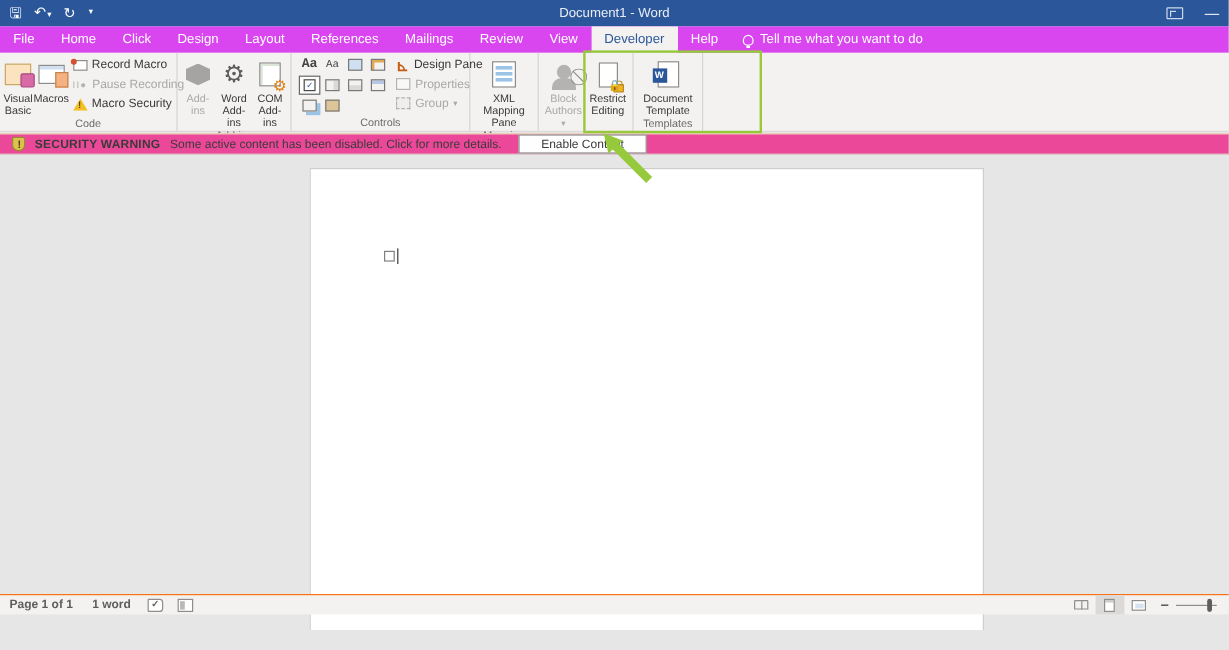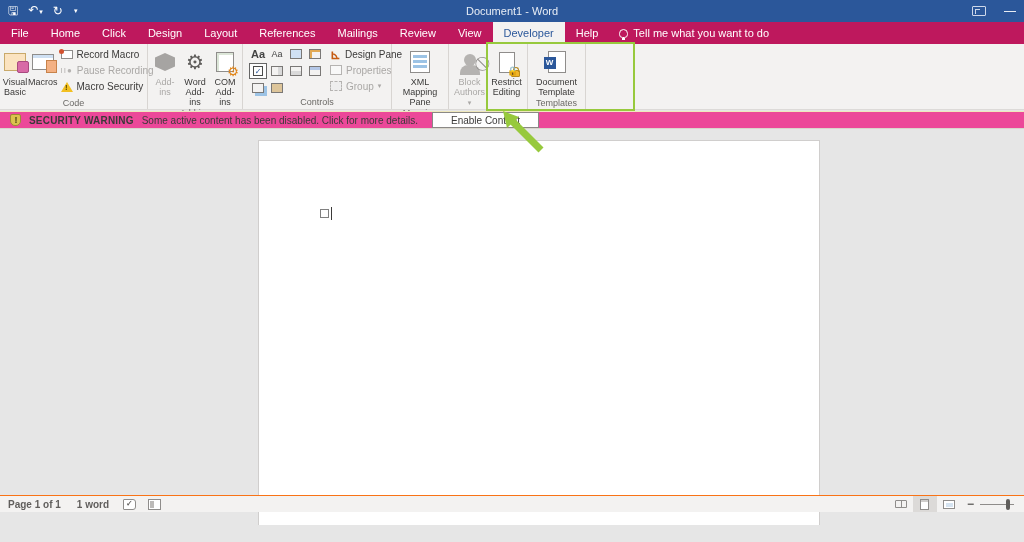--- a/index.html
+++ b/index.html
@@ -18,21 +18,21 @@
   .tb-right { position:absolute; right:8px; top:0; height:22px; display:flex;
     align-items:center; gap:18px; }
   .ribbon-opts { width:14px; height:10px; border:1px solid #cdd8ea; border-radius:1px;
     position:relative; }
   .ribbon-opts::after { content:""; position:absolute; left:2px; top:2px; width:4px;
     height:4px; border-left:1px solid #cdd8ea; border-top:1px solid #cdd8ea; }
   .min-btn { color:#fff; font-size:12px; }
 
   
   .tabrow { position:absolute; left:0; top:22px; width:1024px; height:22px;
-    background:#be185d; display:flex; align-items:stretch; font-size:11px; }
+    background:#d946ef; display:flex; align-items:stretch; font-size:11px; }
   .tab { color:#fff; padding:0 11px; display:flex; align-items:center; }
   .tab.active { background:#f3f2f1; color:#2b579a; }
   .tellme { display:flex; align-items:center; gap:5px; color:#fff; padding:0 10px;justify-content:flex-end; }
   .bulb { width:9px; height:9px; border:1px solid #fff; border-radius:50% 50% 40% 40%;
     position:relative; }
   .bulb::after { content:""; position:absolute; left:2px; bottom:-3px; width:3px;
     height:2px; background:#fff; }
 
   
   .ribbon { position:absolute; left:0; top:44px; width:1024px; height:66px;
@@ -52,21 +52,21 @@
   .smallcol { display:flex; flex-direction:column; gap:1px; padding-left:3px; }
   .smallbtn { display:flex; align-items:center; gap:4px; font-size:10px;
     color:#3b3a39; height:15px; white-space:nowrap; }
 
   
   .controls-green { position:absolute; left:243px; top:-2px; width:149px;
     height:69px; border:2px solid #97c93d; pointer-events:none; z-index:5; }
   .ctl-grid { display:grid; grid-template-columns:repeat(4,18px); grid-auto-rows:16px;
     gap:1px; padding:2px 0 0 4px; }
   .ctl { display:flex; align-items:center; justify-content:center; font-size:10px;
-    color:#3b3a39; }
+    color:#3b3a39;font-family:Liberation Mono, monospace; }
   .ctl.selected { border:1px solid #666; background:#fdfdfd; }
   .ctl-right { display:flex; flex-direction:column; gap:2px; padding:3px 0 0 6px;
     font-size:10px; }
   .ctl-right .smallbtn { height:14px; }
   .aa-big { font-size:11px; font-weight:bold; color:#444; }
   .aa-small { font-size:9px; color:#444; }
   .mini-box { width:12px; height:10px; border:1px solid #7a7876; position:relative; }
   .chk { width:10px; height:10px; border:1px solid #4a4a4a; font-size:8px;
     line-height:9px; text-align:center; color:#2b579a; }
   .green-arrow { position:absolute; left:250px; top:64px; z-index:6; pointer-events:none; }

